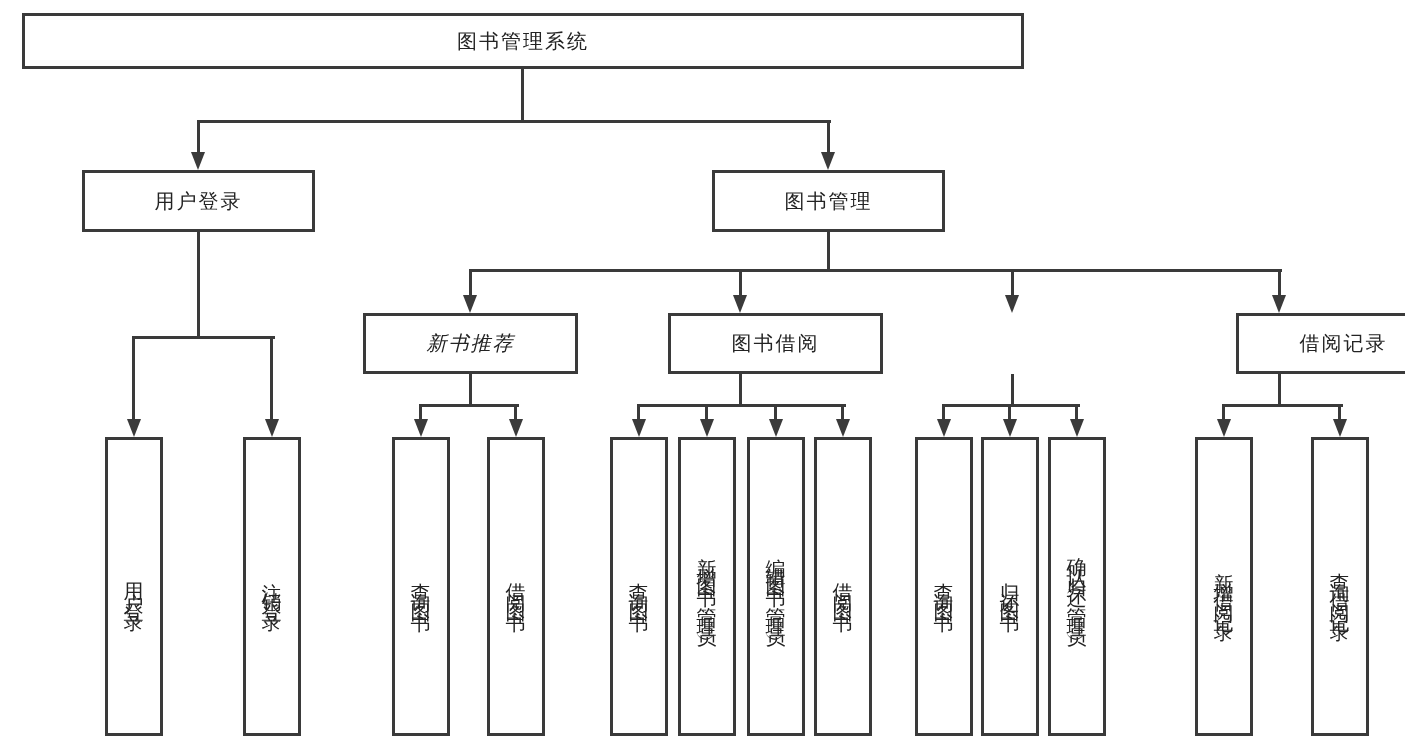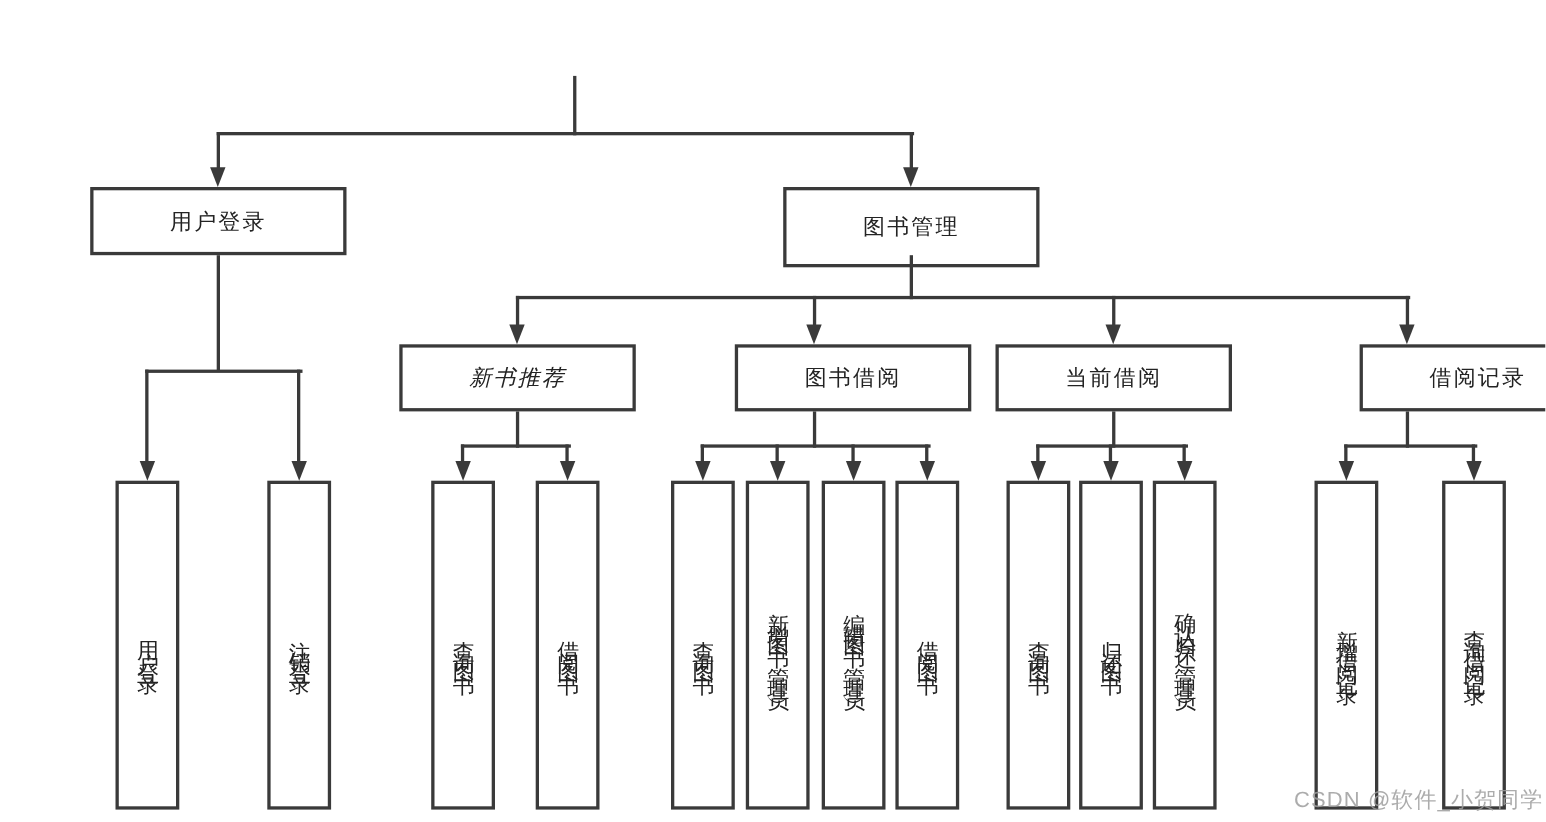--- a/index.html
+++ b/index.html
@@ -31,21 +31,21 @@
     writing-mode: vertical-rl;
     text-orientation: mixed;
     font-size: 20px;
     letter-spacing: 10px;
     line-height: 1;
     white-space: nowrap;
   }
   
   .b-root        { left: 22px;   top: 13px;  width: 1002px; height: 56px; }
   .b-user-login  { left: 82px;   top: 170px; width: 233px;  height: 62px; }
-  .b-book-mgmt   { left: 712px;  top: 170px; width: 233px;  height: 73px; }
+  .b-book-mgmt   { left: 712px;  top: 170px; width: 233px;  height: 62px; }
   .b-l2          { top: 313px; width: 215px; height: 61px; }
   .b-new-rec     { left: 363px; font-style: italic; }
   .b-borrow      { left: 668px; }
   .b-current     { left: 905px; }
   .b-records     { left: 1236px; }
   
   .vbox          { top: 437px; width: 58px; height: 299px; }
   .lf-1  { left: 105px; }  .lf-2  { left: 243px; }
   .lf-3  { left: 392px; }  .lf-4  { left: 487px; }
   .lf-5  { left: 610px; }  .lf-6  { left: 678px; }
@@ -133,36 +133,36 @@
     letter-spacing: 1px;
     z-index: 10;
     white-space: nowrap;
   }
 </style>
 </head>
 <body>
 
 <div class="canvas">
 
+  <div class="box b-root">
+    <span class="hlabel">图书管理系统</span>
+  </div>
 
   <div class="box b-user-login">
     <span class="hlabel">用户登录</span>
   </div>
   <div class="box b-book-mgmt">
     <span class="hlabel">图书管理</span>
   </div>
 
   <div class="box b-l2 b-new-rec">
     <span class="hlabel">新书推荐</span>
   </div>
   <div class="box b-l2 b-borrow">
     <span class="hlabel">图书借阅</span>
-  </div>
-  <div class="box b-l2 b-current">
-    <span class="hlabel">当前借阅</span>
   </div>
   <div class="box b-l2 b-records">
     <span class="hlabel">借阅记录</span>
   </div>
 
   <div class="box vbox lf-1">
     <span>用户登录</span>
   </div>
   <div class="box vbox lf-2">
     <span>注销登录</span>
@@ -253,15 +253,14 @@
   <div class="arrow a5b"></div>
   <div class="arrow a5c"></div>
 
   <div class="lv s6"></div>
   <div class="lh b6"></div>
   <div class="lv d6a"></div>
   <div class="lv d6b"></div>
   <div class="arrow a6a"></div>
   <div class="arrow a6b"></div>
 
-  <div class="watermark">CSDN @软件_小贺同学</div>
 
 </div>
 
 </body></html>

